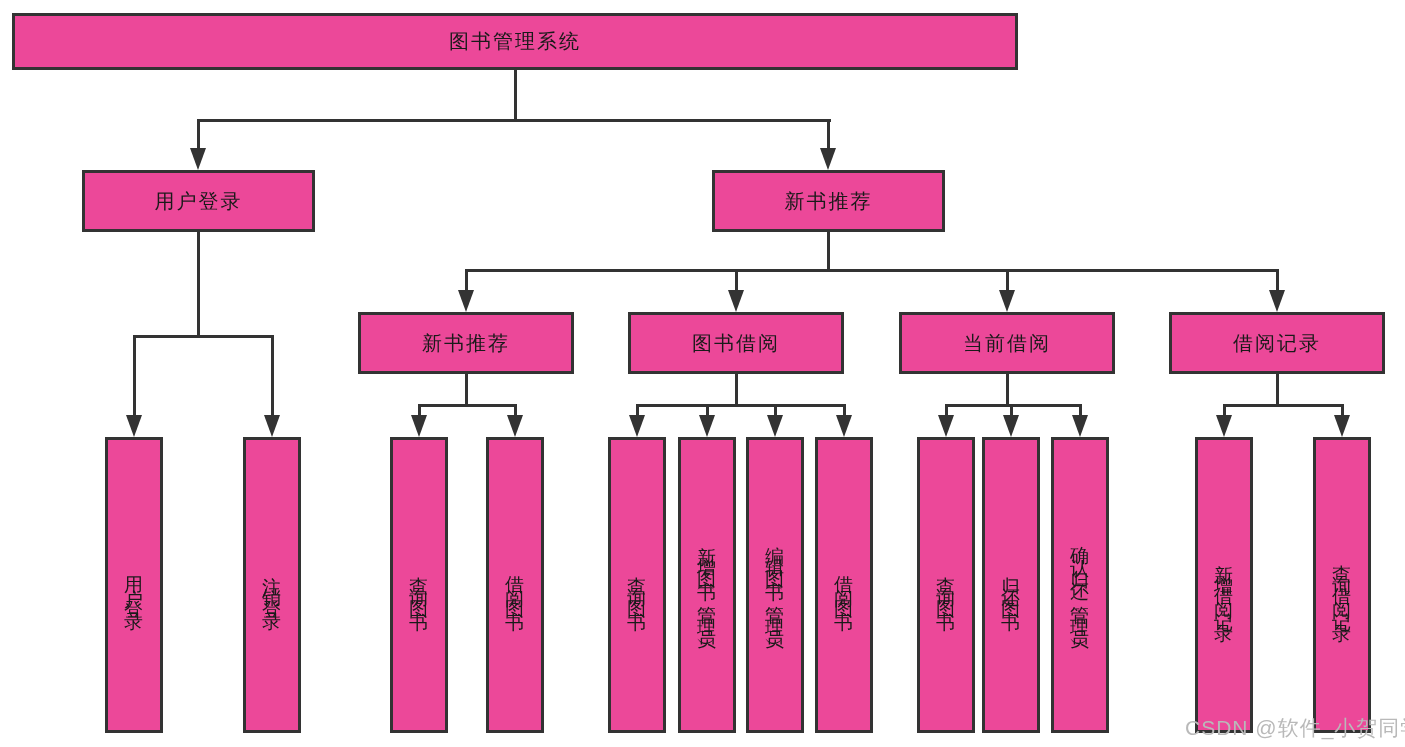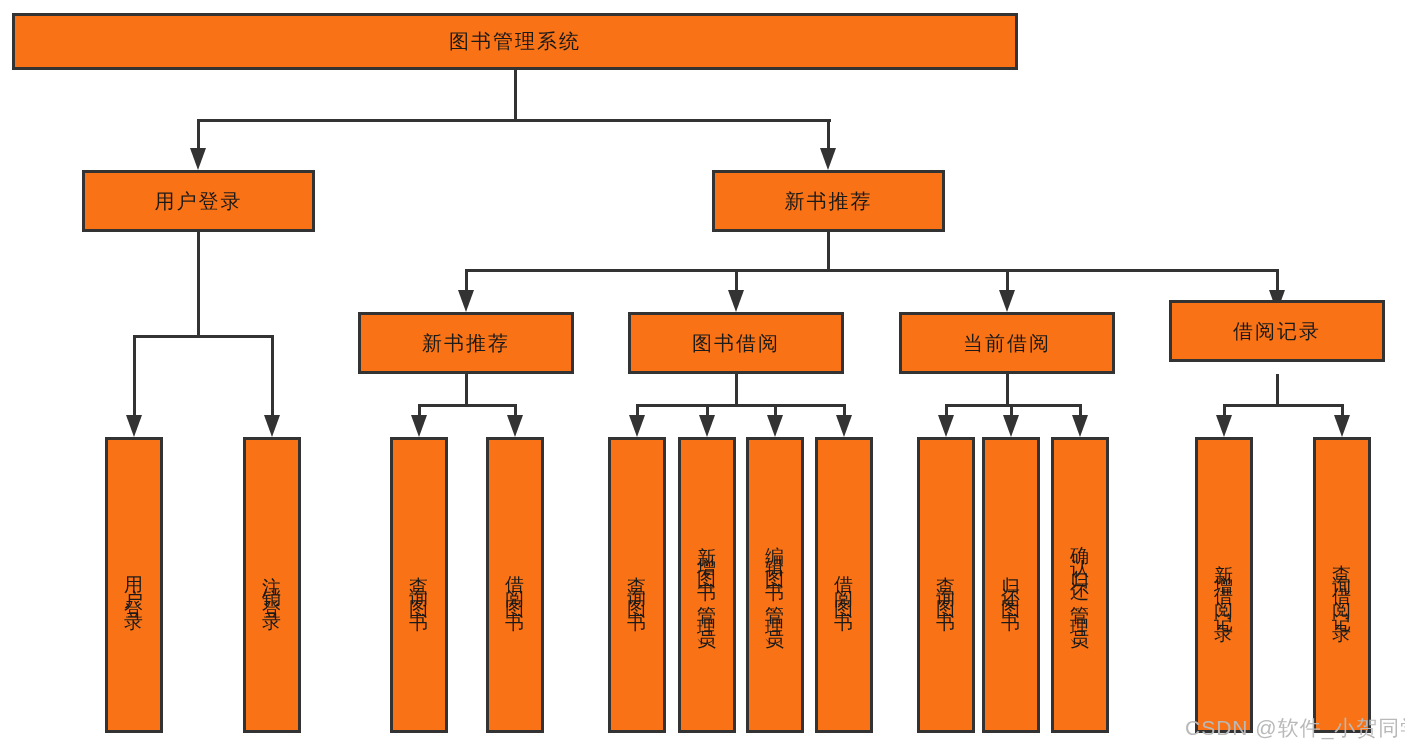--- a/index.html
+++ b/index.html
@@ -7,21 +7,21 @@
     position:relative;
     width:1405px;height:747px;
     background:#ffffff;
     font-family:"Liberation Sans",sans-serif;
     overflow:hidden;
   }
   .box{
     position:absolute;
     box-sizing:border-box;
     border:3px solid #333333;
-    background:#f97316;
+    background:#ec4899;
     display:flex;align-items:center;justify-content:center;
     color:#1a1a1a;
   }
   .hbox{font-size:20px;letter-spacing:2px;}
   .vbox{top:437px;height:296px;width:58px;}
   .vbox .vtext{
     writing-mode:vertical-rl;
     text-orientation:mixed;
     font-size:19px;
     letter-spacing:12px;
@@ -123,21 +123,21 @@
 
   <div class="box hbox" style="left:358px;top:312px;width:216px;height:62px">
     <span>新书推荐</span>
   </div>
   <div class="box hbox" style="left:899px;top:312px;width:216px;height:62px">
     <span>当前借阅</span>
   </div>
   <div class="box hbox" style="left:628px;top:312px;width:216px;height:62px">
     <span>图书借阅</span>
   </div>
-  <div class="box hbox" style="left:1169px;top:300px;width:216px;height:62px">
+  <div class="box hbox" style="left:1169px;top:312px;width:216px;height:62px">
     <span>借阅记录</span>
   </div>
 
   <div class="box vbox" style="left:105px">
     <span class="vtext">用户登录</span>
   </div>
   <div class="box vbox" style="left:243px">
     <span class="vtext">注销登录</span>
   </div>
 

